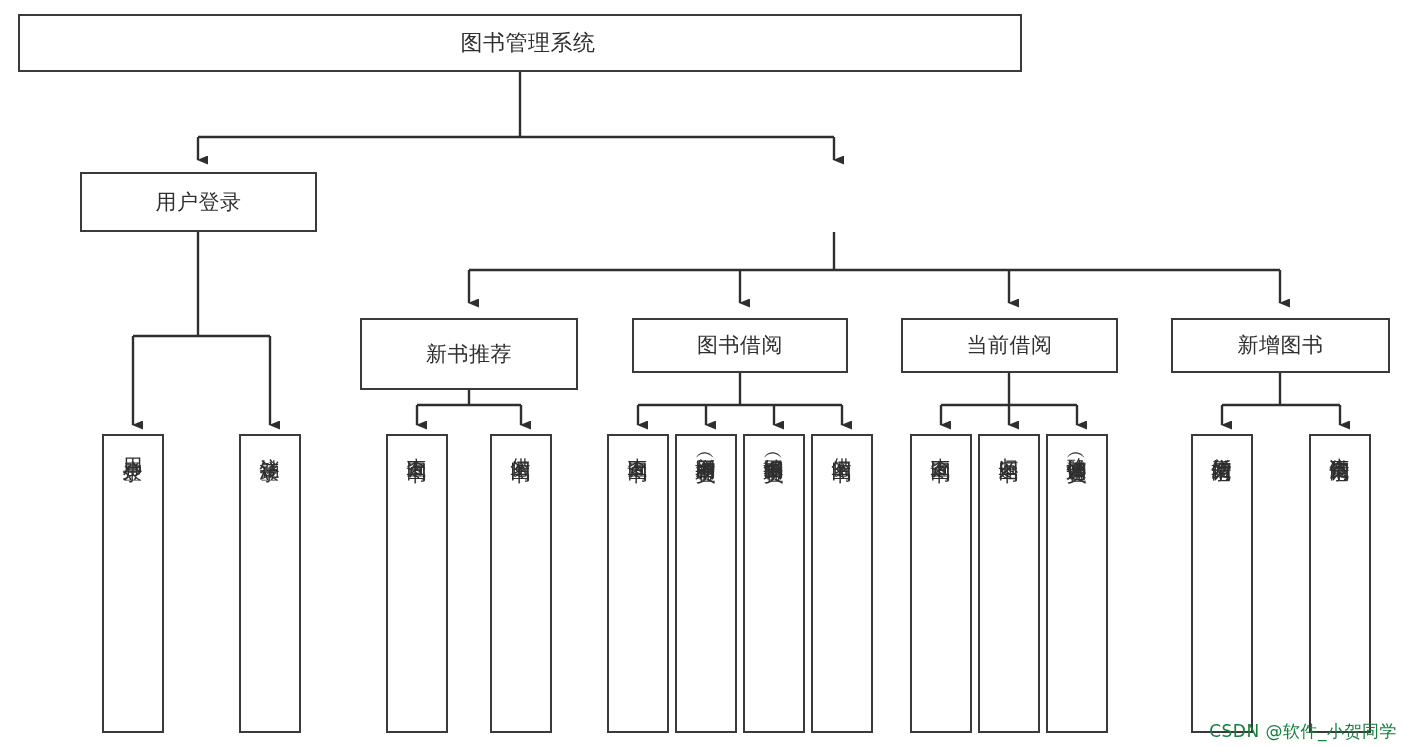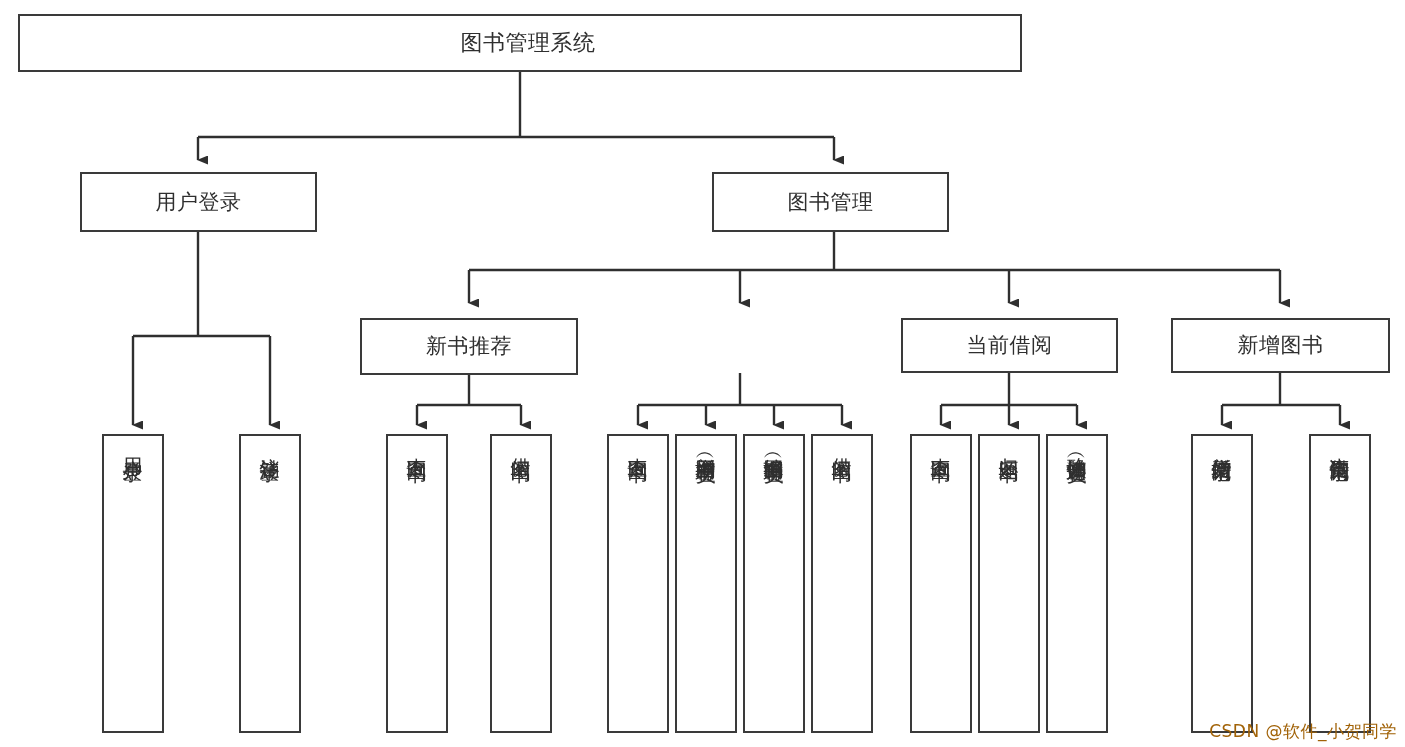--- a/index.html
+++ b/index.html
@@ -72,21 +72,21 @@
     line-height: 1;
   }
   .node.leaf.tall-text .node-label {
     letter-spacing: 1px;
   }
   #watermark {
     position: absolute;
     right: 8px;
     bottom: 4px;
     font-size: 17px;
-    color: #a16207;
+    color: #15803d;
     white-space: nowrap;
     z-index: 5;
     letter-spacing: 0.5px;
   }
 </style>
 </head>
 <body>
 
 <div id="diagram-canvas">
 
@@ -141,28 +141,28 @@
   </svg>
 
   <div class="node level-root" style="left:18px; top:14px; width:1004px; height:58px;">
     <span class="node-label">图书管理系统</span>
   </div>
 
   <div class="node level-1" style="left:80px; top:172px; width:237px; height:60px;">
     <span class="node-label">用户登录</span>
   </div>
 
-  <div class="node level-1" style="left:712px; top:172px; width:237px; height:60px;">
-    <span class="node-label">图书管理</span>
-  </div>
-
-  <div class="node level-2" style="left:360px; top:318px; width:218px; height:57px;">
+
+  <div class="node level-2" style="left:360px; top:318px; width:218px; height:72px;">
     <span class="node-label">新书推荐</span>
   </div>
 
+  <div class="node level-2" style="left:632px; top:318px; width:216px; height:55px;">
+    <span class="node-label">图书借阅</span>
+  </div>
 
   <div class="node level-2" style="left:901px; top:318px; width:217px; height:55px;font-family:Liberation Serif, serif;">
     <span class="node-label">当前借阅</span>
   </div>
 
   <div class="node level-2" style="left:1171px; top:318px; width:219px; height:55px;">
     <span class="node-label">新增图书</span>
   </div>
 
   <div class="node leaf" style="left:102px; top:434px; width:62px; height:299px;">

